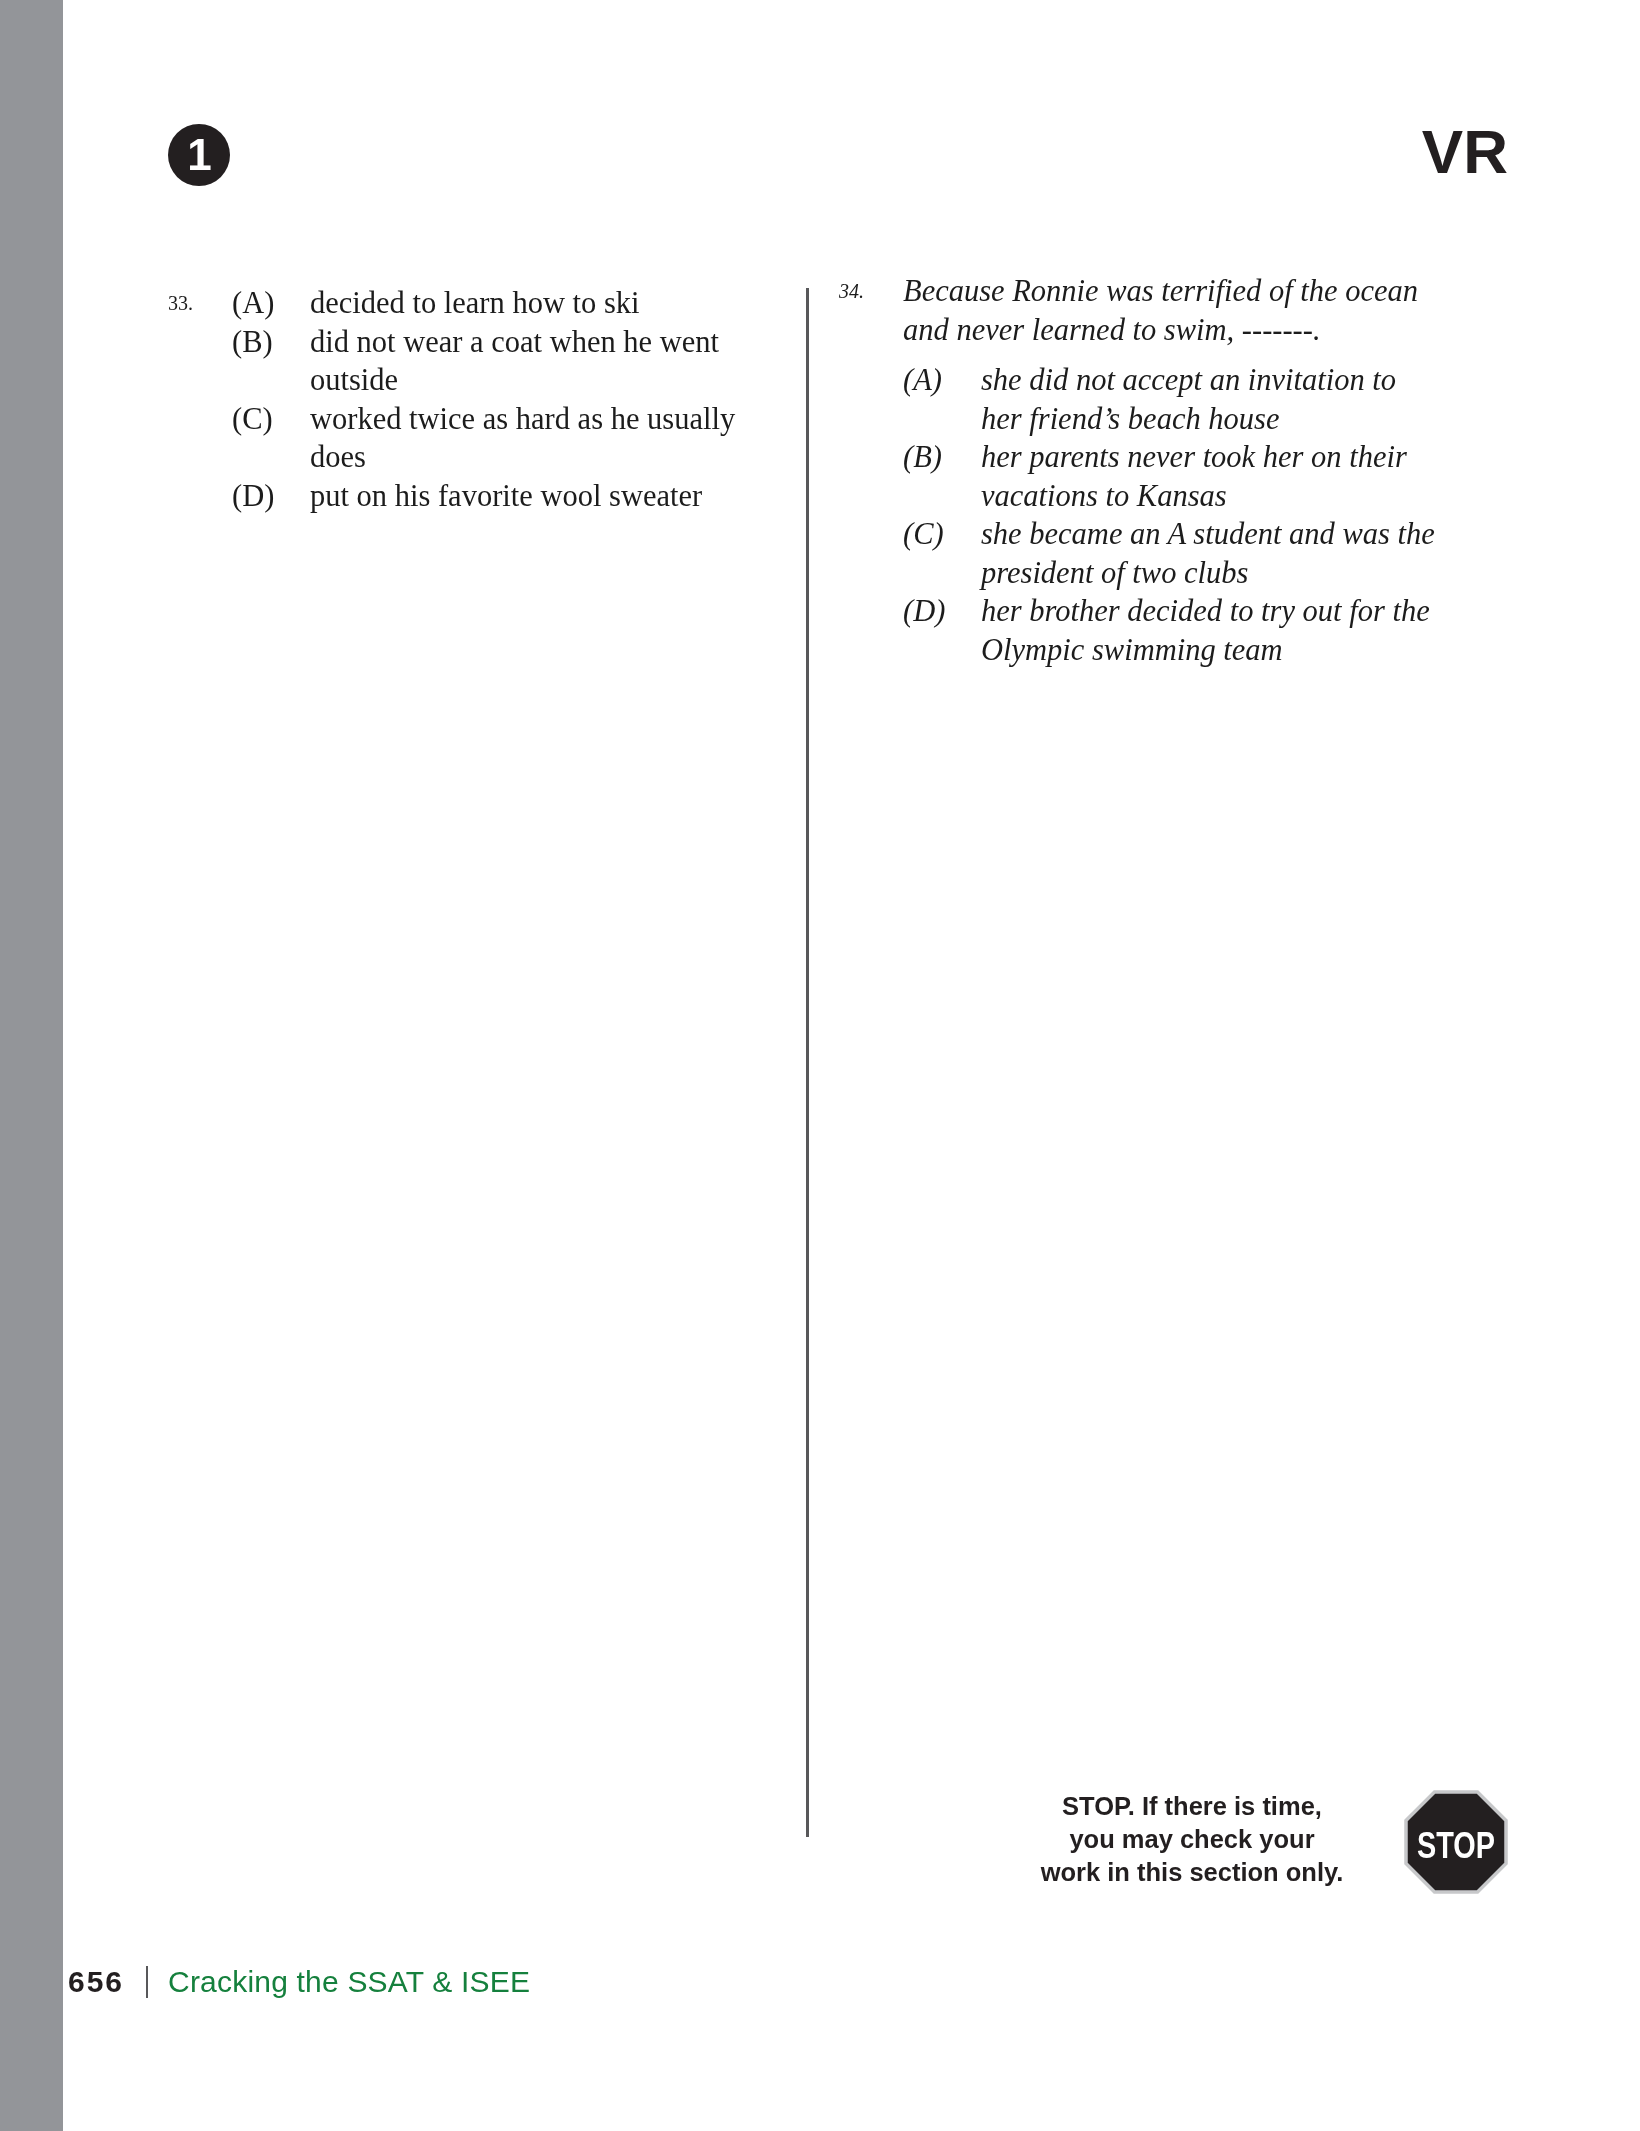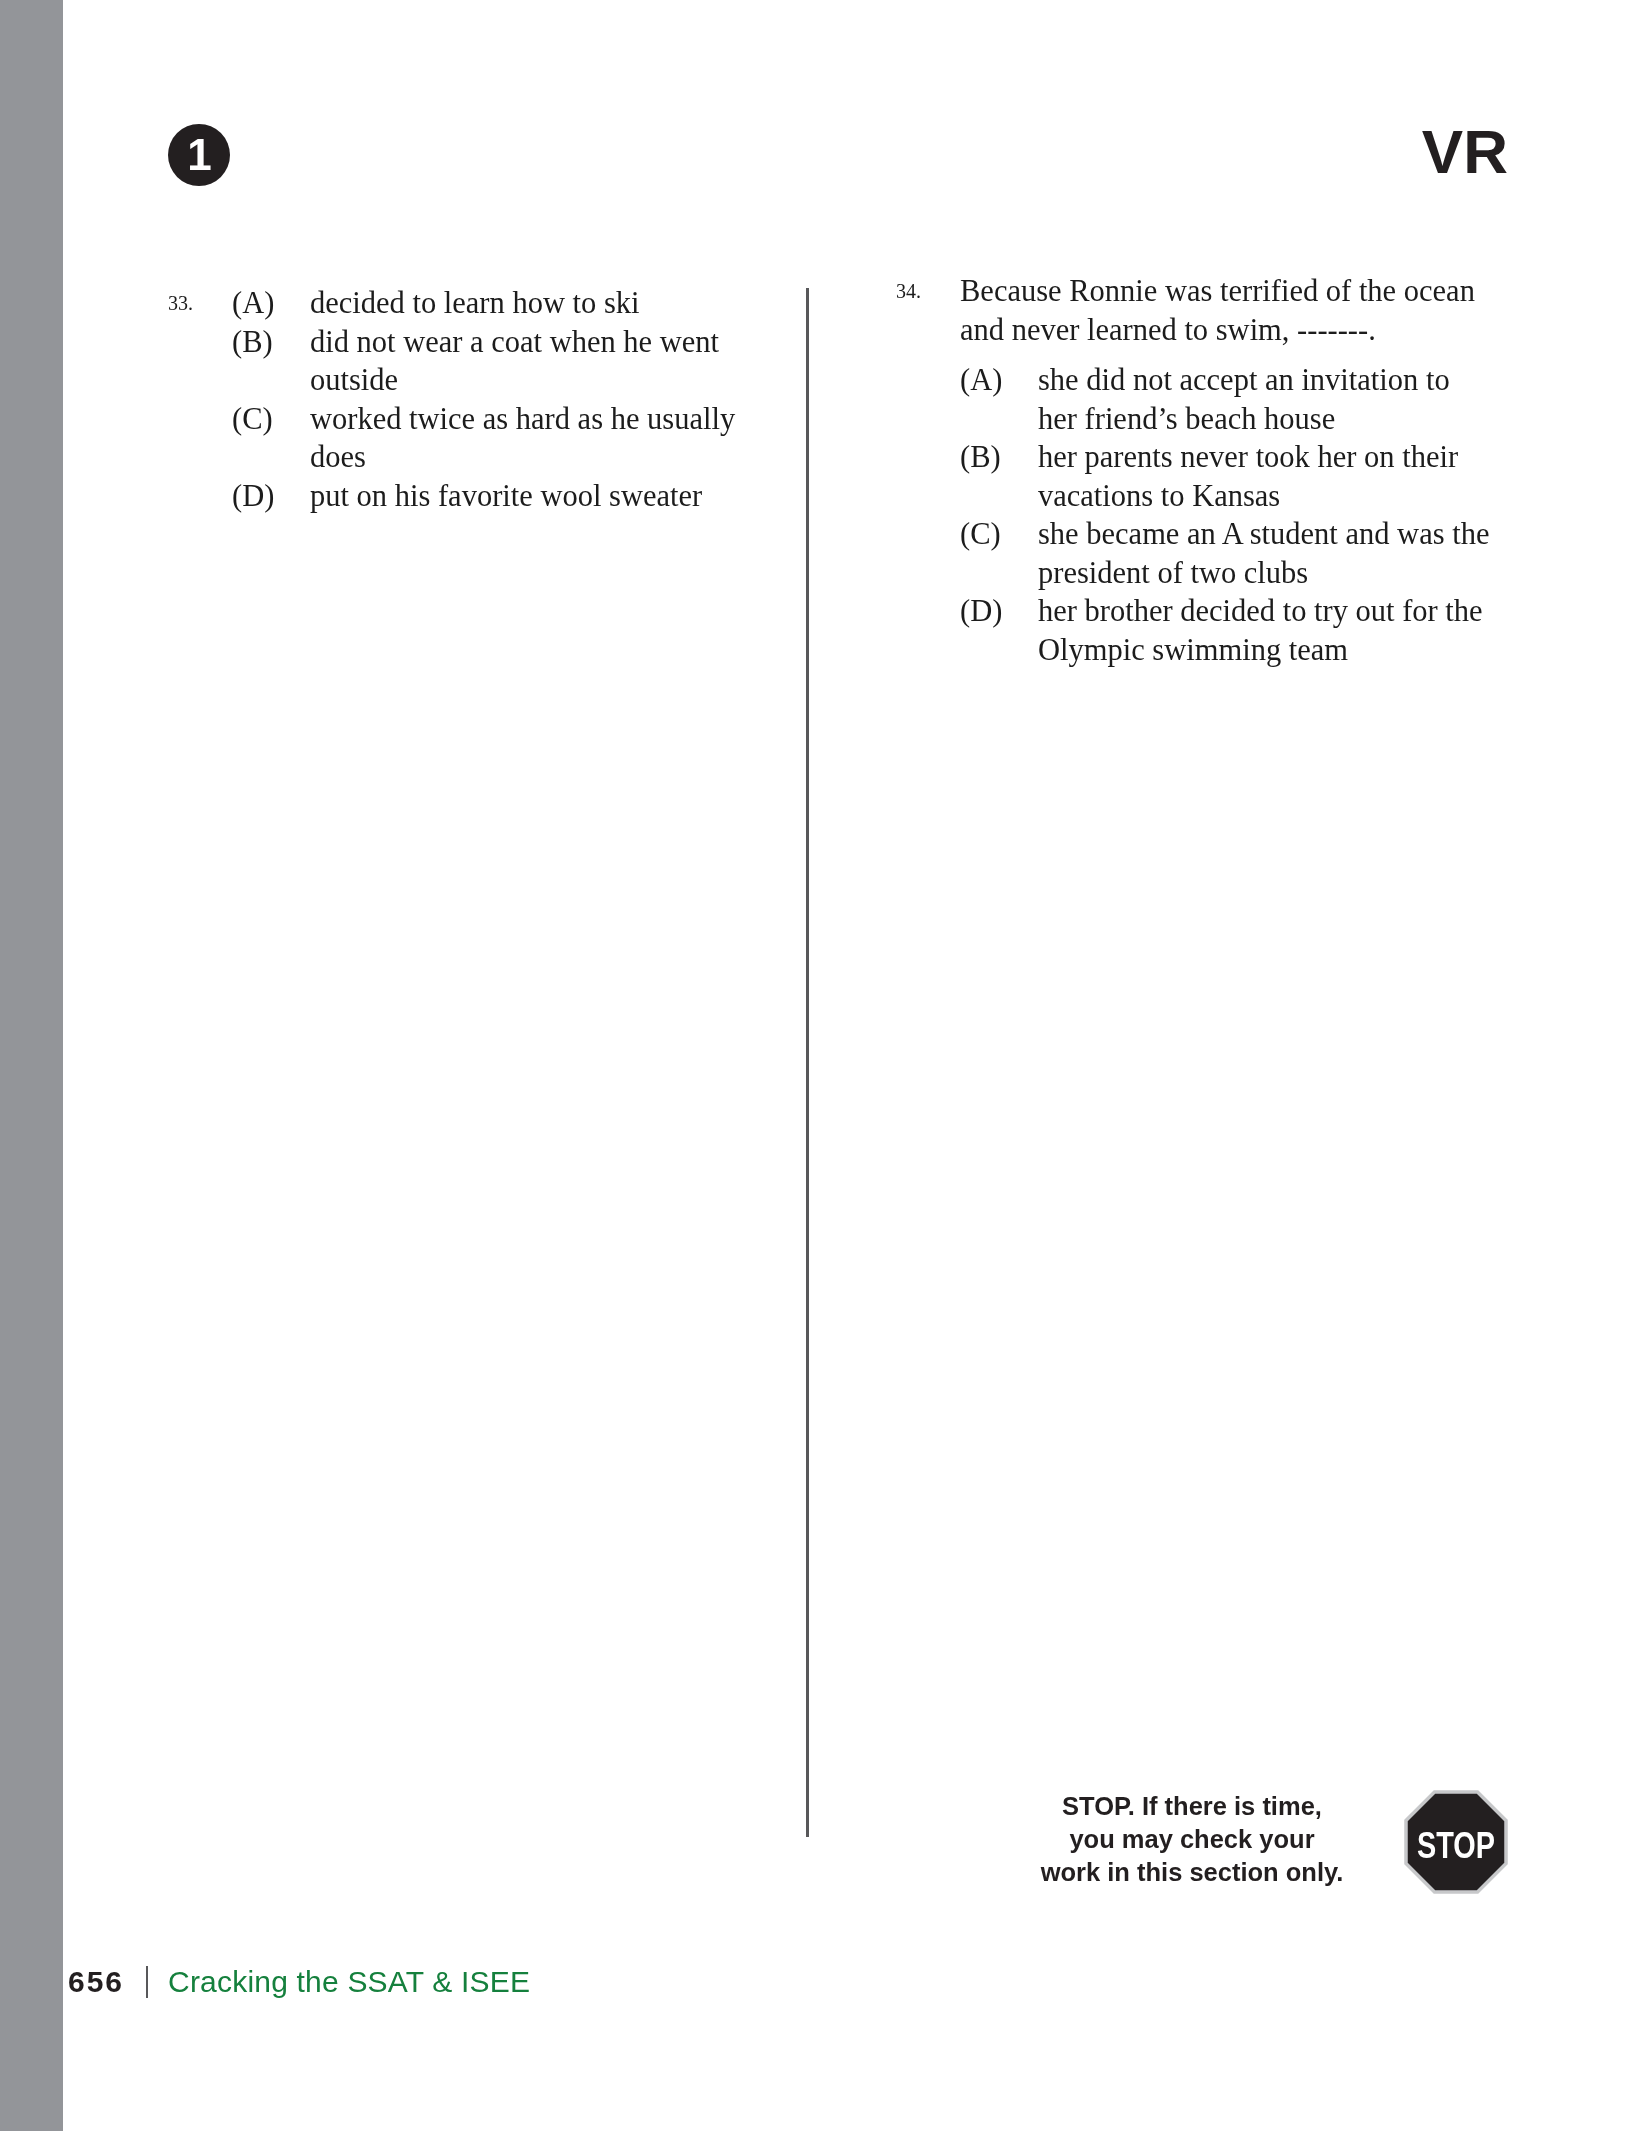--- a/index.html
+++ b/index.html
@@ -89,21 +89,21 @@
     left: 105px;
     top: 272px;
     width: 1340px;
   }
   .col {
     position: absolute;
     top: 0;
     width: 600px;
   }
   .col-left  { left: 0px; }
-  .col-right { left: 728px; }
+  .col-right { left: 671px; font-style: italic; }
 
   .question {
     position: relative;
     margin: 0;
   }
   .q-stem {
     position: relative;
     padding-left: 64px;
     font-size: 30.5px;
     line-height: 38.5px;

